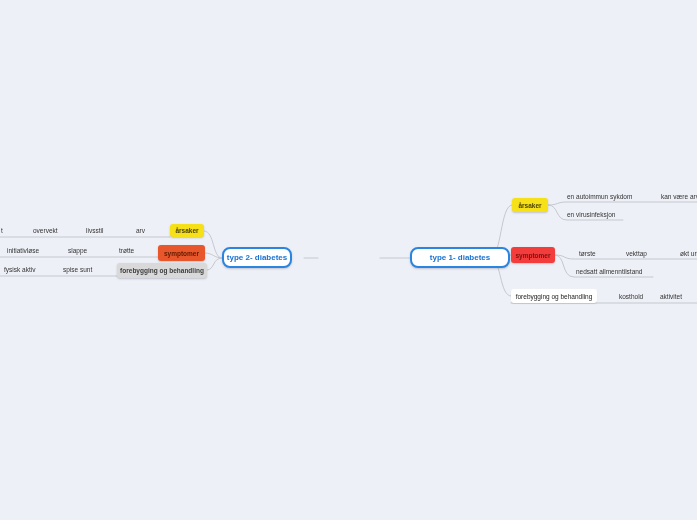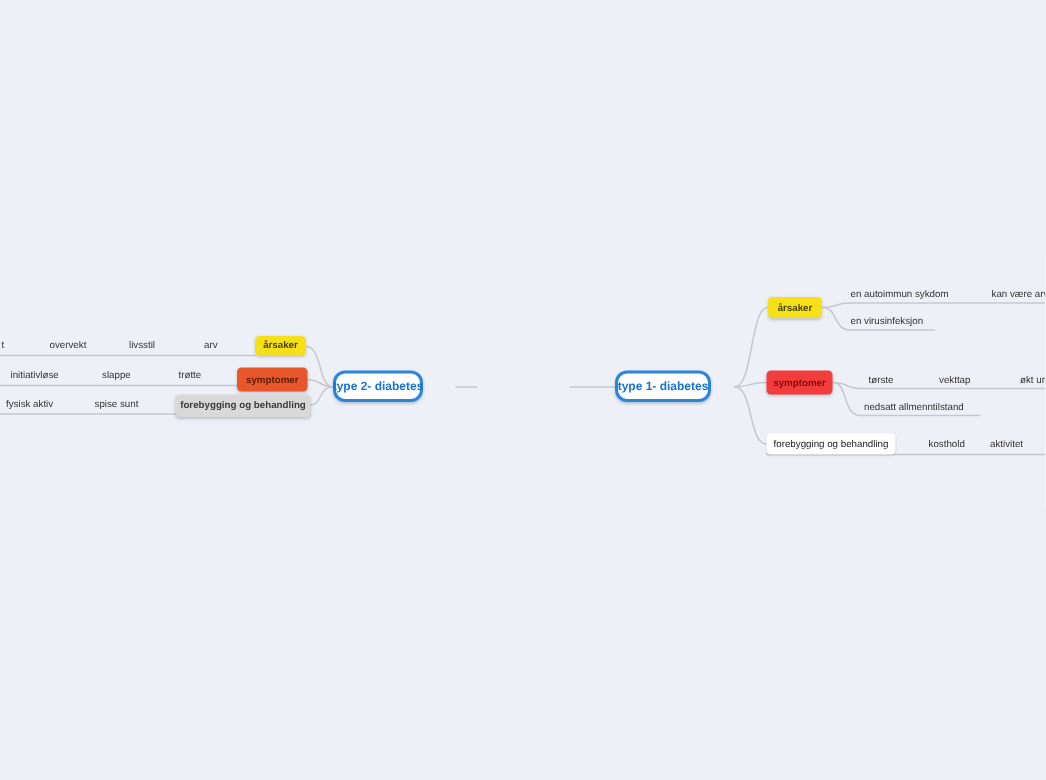--- a/index.html
+++ b/index.html
@@ -58,23 +58,23 @@
     <path d="M548,205 C559,205 556,202 567,202 L697,202"></path>
     <path d="M548,205 C559,205 555,220 567,220 L623,220"></path>
 
     <path d="M555,255 C566,255 563,259 574,259 L697,259"></path>
     <path d="M555,255 C566,255 561,277 574,277 L653,277"></path>
 
     <path d="M511,303 L697,303"></path>
   </svg>
 
 
-  <div class="node typenode" style="left:222px; top:247px; width:60px; height:21px;">type 2- diabetes</div>
+  <div class="node typenode" style="left:222px; top:247px; width:70px; height:21px;">type 2- diabetes</div>
 
-  <div class="node typenode" style="left:410px; top:247px; width:64px; height:21px;">type 1- diabetes</div>
+  <div class="node typenode" style="left:410px; top:247px; width:100px; height:21px;">type 1- diabetes</div>
 
   <div class="node cat cat-yellow" style="left:170px; top:224px; width:34px; height:13px;">årsaker</div>
   <div class="node cat cat-orange" style="left:158px; top:245px; width:47px; height:16px;">symptomer</div>
   <div class="node cat cat-gray" style="left:117px; top:263px; width:90px; height:15px;">forebygging og behandling</div>
 
   <span class="leaf" style="left:1px;   top:227px;">t</span>
   <span class="leaf" style="left:33px;  top:227px;">overvekt</span>
   <span class="leaf" style="left:86px;  top:227px;">livsstil</span>
   <span class="leaf" style="left:136px; top:227px;">arv</span>
   <span class="leaf" style="left:7px;   top:247px;">initiativløse</span>

